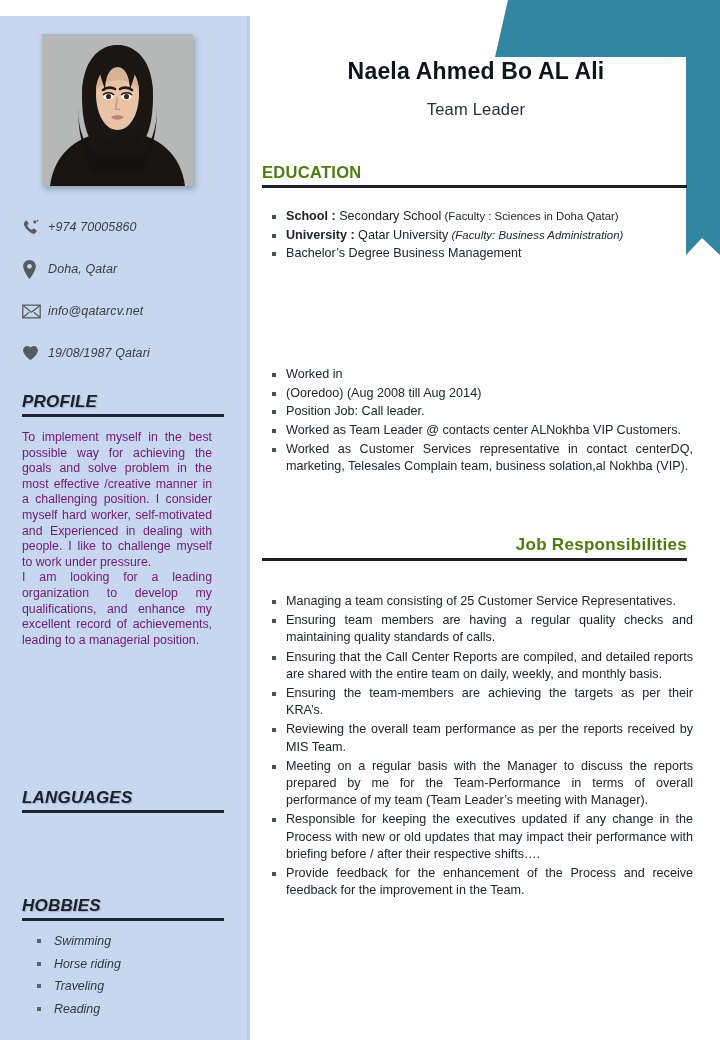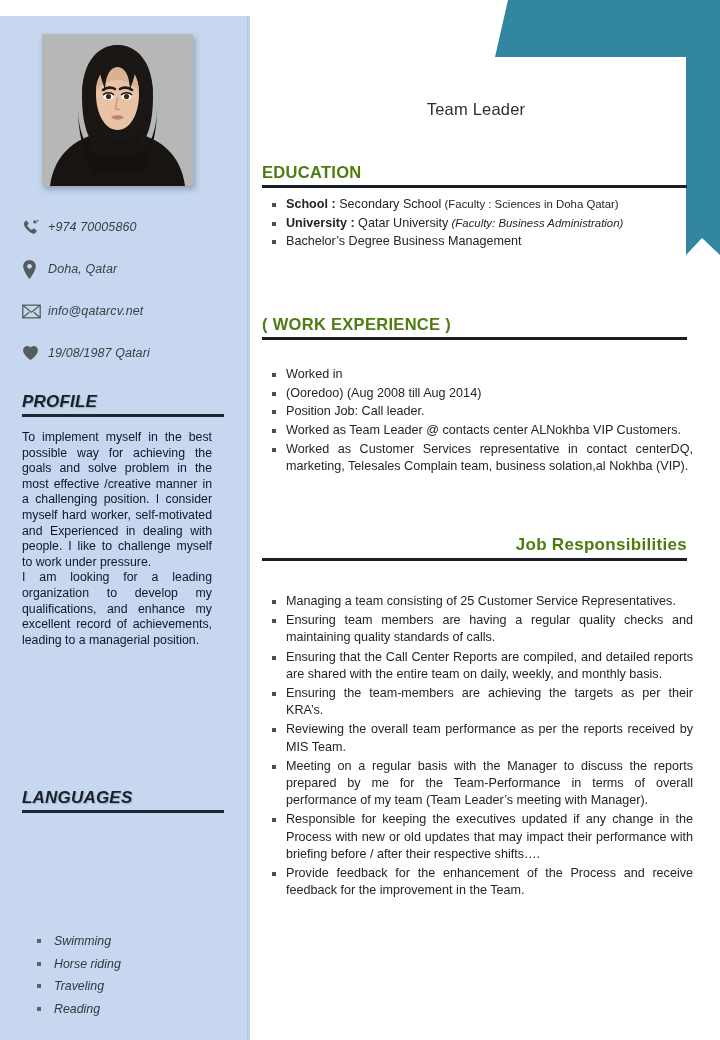--- a/index.html
+++ b/index.html
@@ -98,21 +98,21 @@
     background: #1c2733;
   }
 
   
   #profile-body {
     position: absolute;
     left: 22px; top: 414px;
     width: 190px;
     font-size: 12.3px;
     line-height: 15.6px;
-    color: #0f172a;
+    color: #701a75;
     text-align: justify;
   }
   #profile-body p { margin: 0; }
 
   
   .side-list {
     position: absolute;
     left: 34px;
     width: 190px;
     margin: 0; padding: 0;
@@ -206,21 +206,21 @@
     position: absolute;
     left: 4px; top: 7px;
     width: 4px; height: 4px;
     background: #4a4f55;
   }
   .main-list.justify li { text-align: justify; }
   .main-list b { font-weight: bold; }
   .sm { font-size: 11.4px; }
   .it { font-style: italic; }
 
-  #edu-list  { top: 196px; }
+  #edu-list  { top: 208px; }
   #work-list { top: 366px; }
   #resp-list { top: 593px; }
   #resp-list li { margin-bottom: 2px; }
 </style>
 </head>
 <body>
 
 <div id="page">
 
   <aside id="sidebar">
@@ -304,50 +304,51 @@
     <div id="profile-body">
       <p>To implement myself in the best possible way for achieving the goals and solve problem in the most effective /creative manner in a challenging position. I consider myself hard worker, self-motivated and Experienced in dealing with people. I like to challenge myself to work under pressure.</p>
       <p>I am looking for a leading organization to develop my qualifications, and enhance my excellent record of achievements, leading to a managerial position.</p>
     </div>
 
     <div class="side-h" style="top:772px;">
       <div class="t">LANGUAGES</div>
       <div class="rule"></div>
     </div>
 
+    <div class="side-h" style="top:880px;">
+      <div class="t">HOBBIES</div>
+      <div class="rule"></div>
+    </div>
     <ul class="side-list" id="hobby-list" style="top:914px;">
         <li>Swimming</li>
         <li>Horse riding</li>
         <li>Traveling</li>
         <li>Reading</li>
       </ul>
   </aside>
 
   <svg id="teal" viewBox="0 0 230 270">
     <path d="M18 0 L230 0 L230 255 L212 238 L196 255 L196 57 L5 57 Z" fill="#3286A0"></path>
   </svg>
 
   <main id="main">
 
+    <div id="name">Naela Ahmed Bo AL Ali</div>
     <div id="role">Team Leader</div>
 
     <div class="main-h" style="top:163px;">
       <div class="t">EDUCATION</div>
       <div class="rule"></div>
     </div>
     <ul class="main-list" id="edu-list">
         <li><b>School : </b><span>Secondary School</span><span class="sm"> (Faculty : Sciences in Doha Qatar)</span></li>
         <li><b>University : </b><span>Qatar University</span><span class="sm it"> (Faculty: Business Administration)</span></li>
         <li><span>Bachelor’s Degree Business Management</span></li>
       </ul>
 
-    <div class="main-h" style="top:315px;">
-      <div class="t">( WORK EXPERIENCE )</div>
-      <div class="rule"></div>
-    </div>
     <ul class="main-list justify" id="work-list">
         <li>Worked in</li>
         <li>(Ooredoo) (Aug 2008 till Aug 2014)</li>
         <li>Position Job: Call leader.</li>
         <li>Worked as Team Leader @ contacts center ALNokhba VIP Customers.</li>
         <li>Worked as Customer Services representative in contact centerDQ, marketing, Telesales  Complain team, business solation,al Nokhba (VIP).</li>
       </ul>
 
     <div class="main-h title-case" style="top:535px;text-align:right;">
       <div class="t">Job Responsibilities</div>

